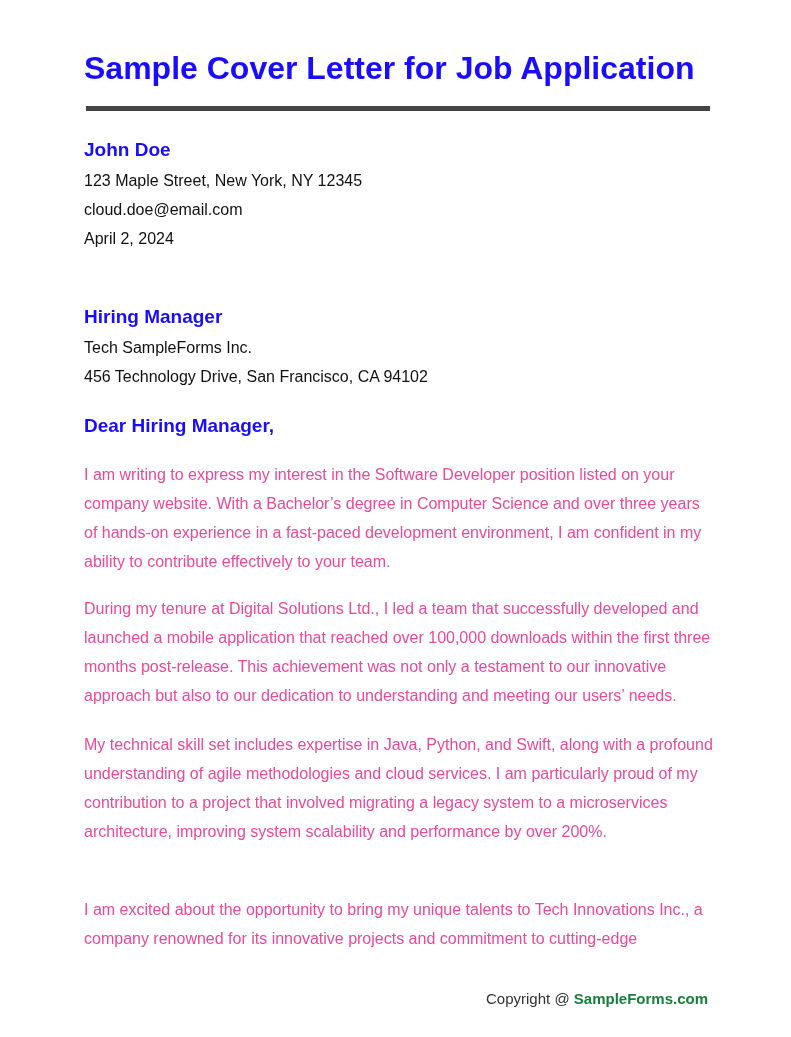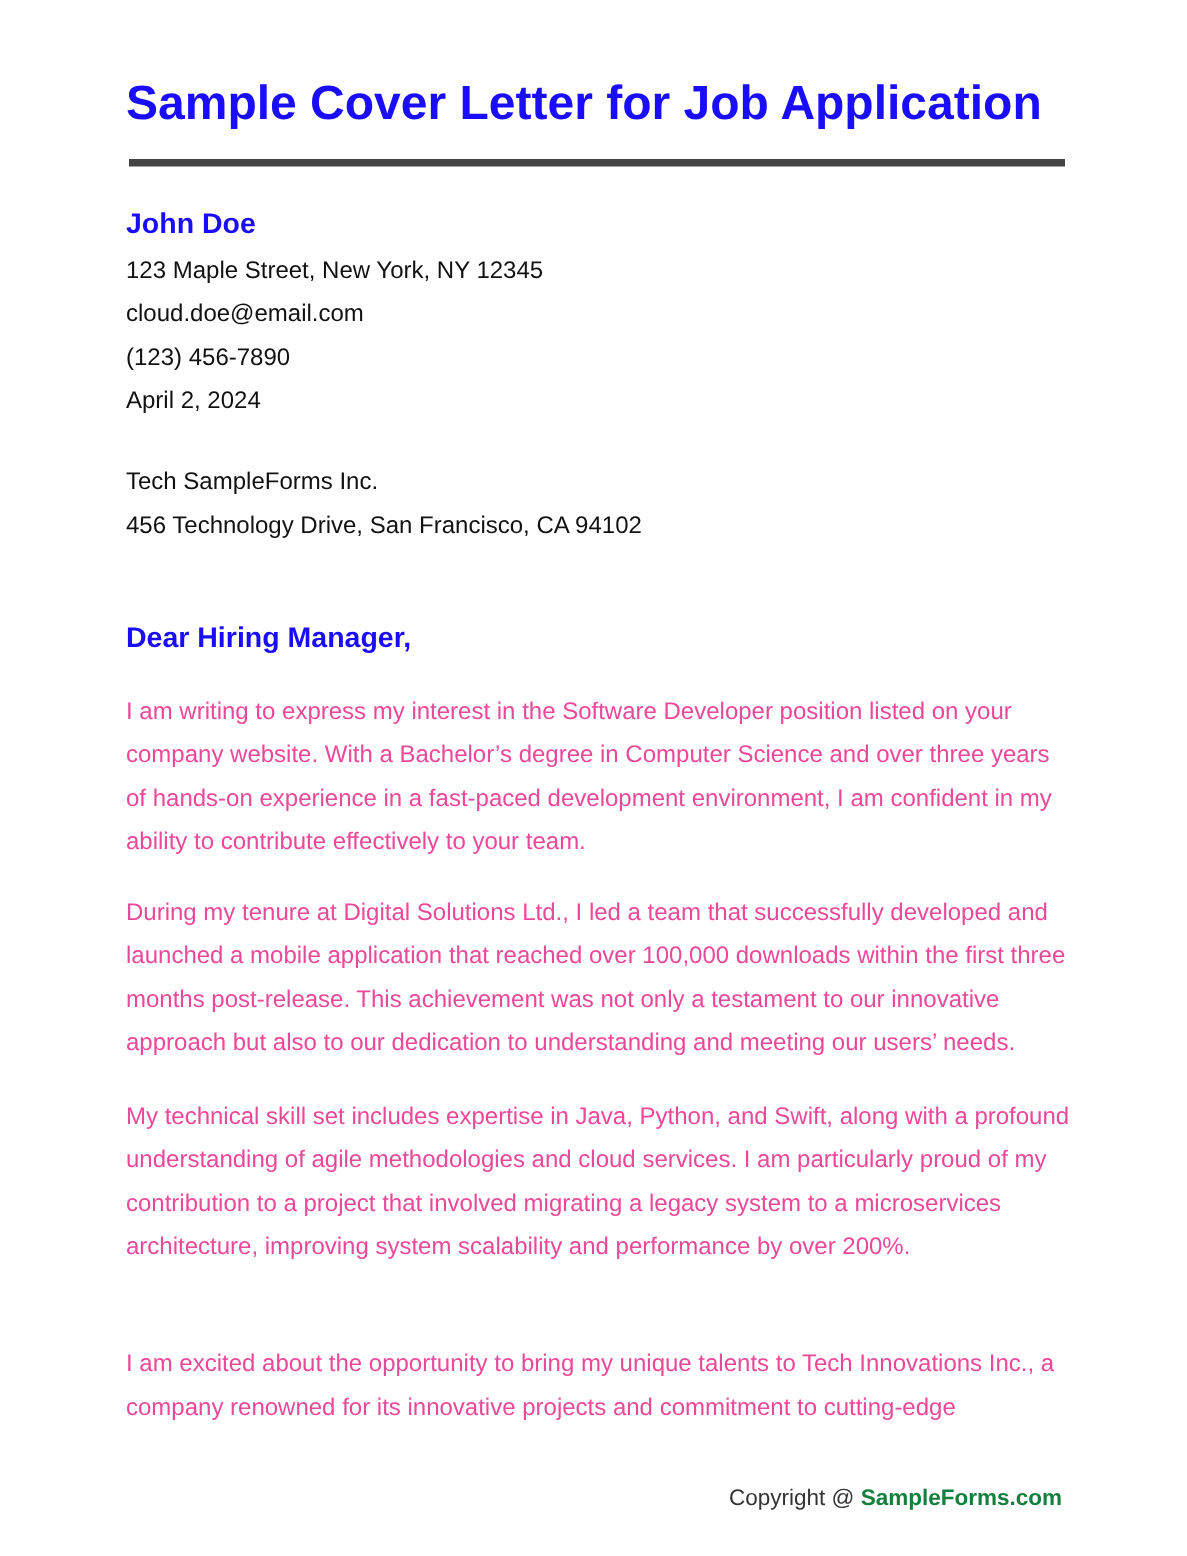--- a/index.html
+++ b/index.html
@@ -85,25 +85,25 @@
 
 <div class="page">
 
   <h1 class="title">Sample Cover Letter for Job Application</h1>
   <div class="rule"></div>
 
   <div class="block" style="top:140px;">
     <p class="blue-label" style="margin-bottom:6px;">John Doe</p>
     <p class="bold-line">123 Maple Street, New York, NY 12345</p>
     <p class="bold-line">cloud.doe@email.com</p>
-    <p class="bold-line">(123) 456-7890</p>
     <p class="bold-line">April 2, 2024</p>
   </div>
 
   <div class="block" style="top:307px;">
+    <p class="blue-label" style="margin-bottom:6px;">Hiring Manager</p>
     <p class="bold-line">Tech SampleForms Inc.</p>
     <p class="bold-line">456 Technology Drive, San Francisco, CA 94102</p>
   </div>
 
   <div class="block" style="top:416px;">
     <p class="blue-label">Dear Hiring Manager,</p>
   </div>
 
   <div class="block" style="top:460px;">
     <p class="para">I am writing to express my interest in the Software Developer position listed on your company website. With a Bachelor’s degree in Computer Science and over three years of hands-on experience in a fast-paced development environment, I am confident in my ability to contribute effectively to your team.</p>

